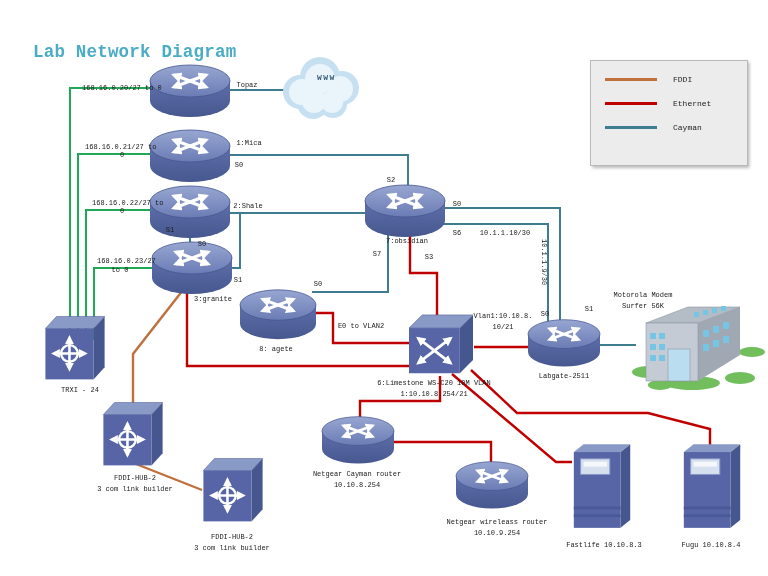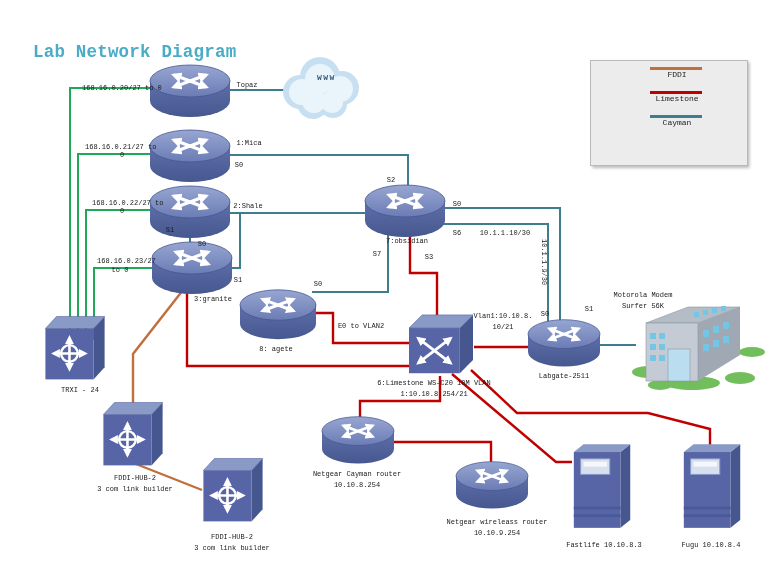--- a/index.html
+++ b/index.html
@@ -8,21 +8,21 @@
   #title{position:absolute;left:33px;top:30px;font-size:17.5px;font-weight:bold;
          letter-spacing:0.2px;}
   svg#net{position:absolute;left:0;top:0;}
   .lbl{position:absolute;font-size:7px;line-height:8px;color:#1a1a1a;white-space:nowrap;}
   .c{transform:translateX(-50%);}
   .v{transform:rotate(90deg);transform-origin:0 0;}
   .www{font-size:8px;color:#3a5f7d;letter-spacing:1.5px;font-weight:bold;}
   #legend{position:absolute;left:590px;top:60px;width:158px;height:106px;background:#ECECEC;
           border:1px solid #b9b9b9;box-shadow:1.5px 2px 3px rgba(0,0,0,0.28);
           box-sizing:border-box;padding-top:6px;}
-  .lg-row{display:flex;align-items:center;height:24px;flex-direction:column;}
+  .lg-row{display:flex;align-items:center;height:24px;}
   .lg-sw{display:inline-block;width:52px;height:3px;margin-left:14px;flex:none;}
   .lg-tx{margin-left:16px;font-size:8px;color:#222;}
 </style>
 </head>
 <body>
 
 <div id="page">
 
 <svg id="net" width="768" height="576" viewBox="0 0 768 576">
   <defs>
@@ -243,21 +243,21 @@
 <span class="lbl" style="left:97px;top:257px;">168.16.0.23/27</span>
 <span class="lbl c" style="left:120px;top:266px;">to 0</span>
 
 <div id="legend">
   <div class="lg-row">
     <span class="lg-sw" style="background-color: rgb(192, 112, 60);"></span>
     <span class="lg-tx">FDDI</span>
   </div>
   <div class="lg-row">
     <span class="lg-sw" style="background-color: rgb(192, 0, 0);"></span>
-    <span class="lg-tx">Limestone</span>
+    <span class="lg-tx">Ethernet</span>
   </div>
   <div class="lg-row">
     <span class="lg-sw" style="background-color: rgb(62, 125, 144);"></span>
     <span class="lg-tx">Cayman</span>
   </div>
 </div>
 
 </div>
 
 </body></html>

